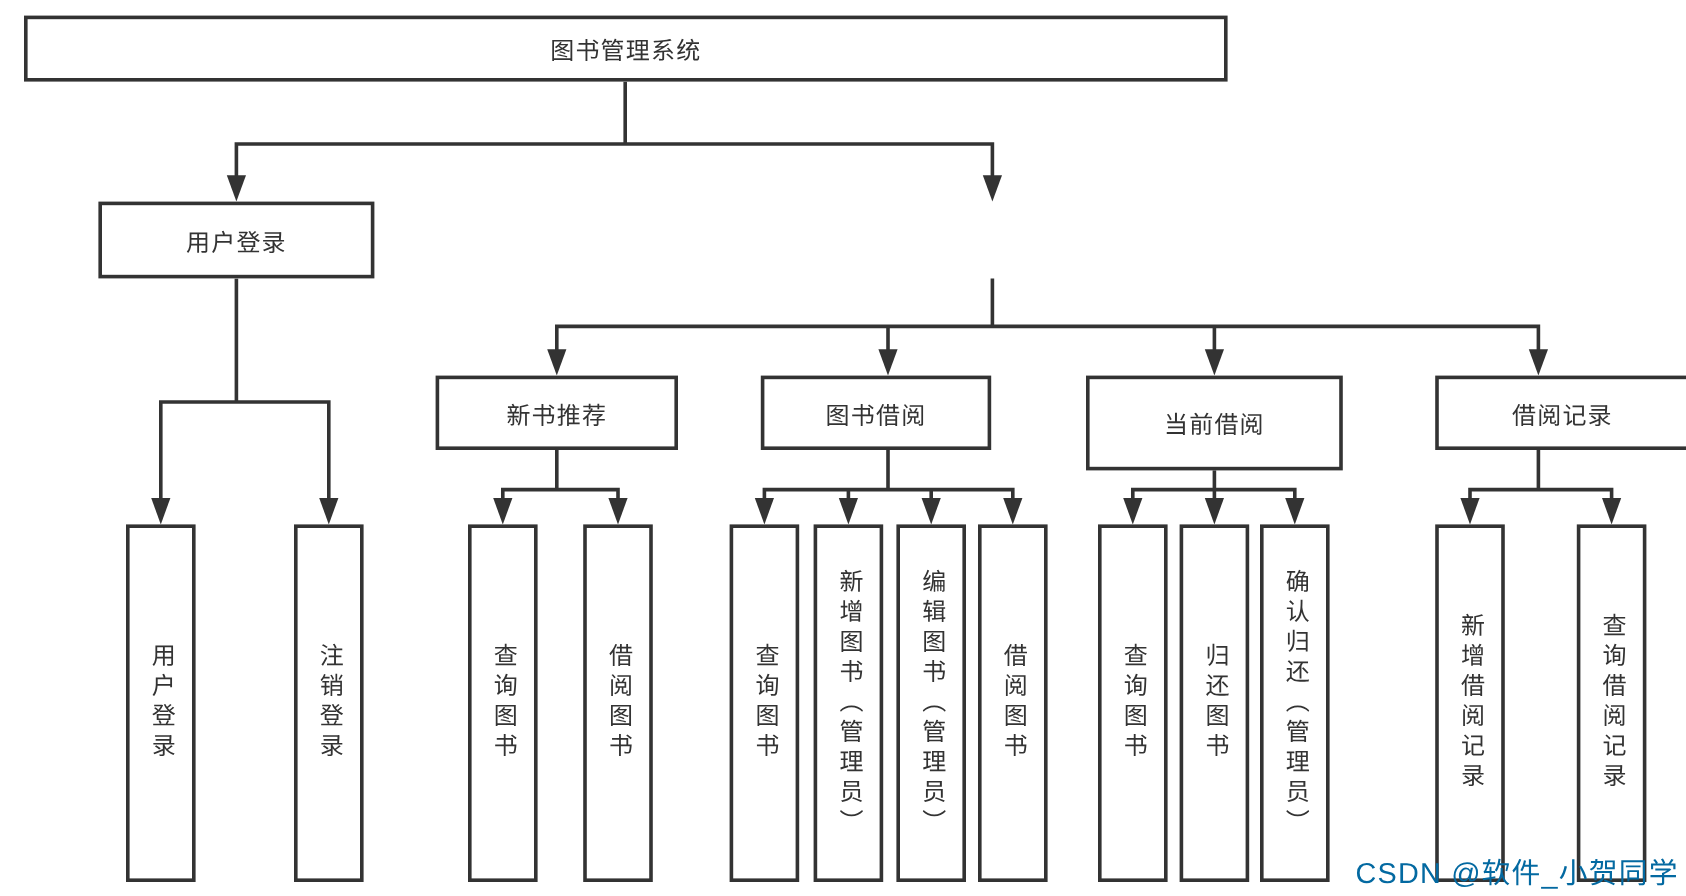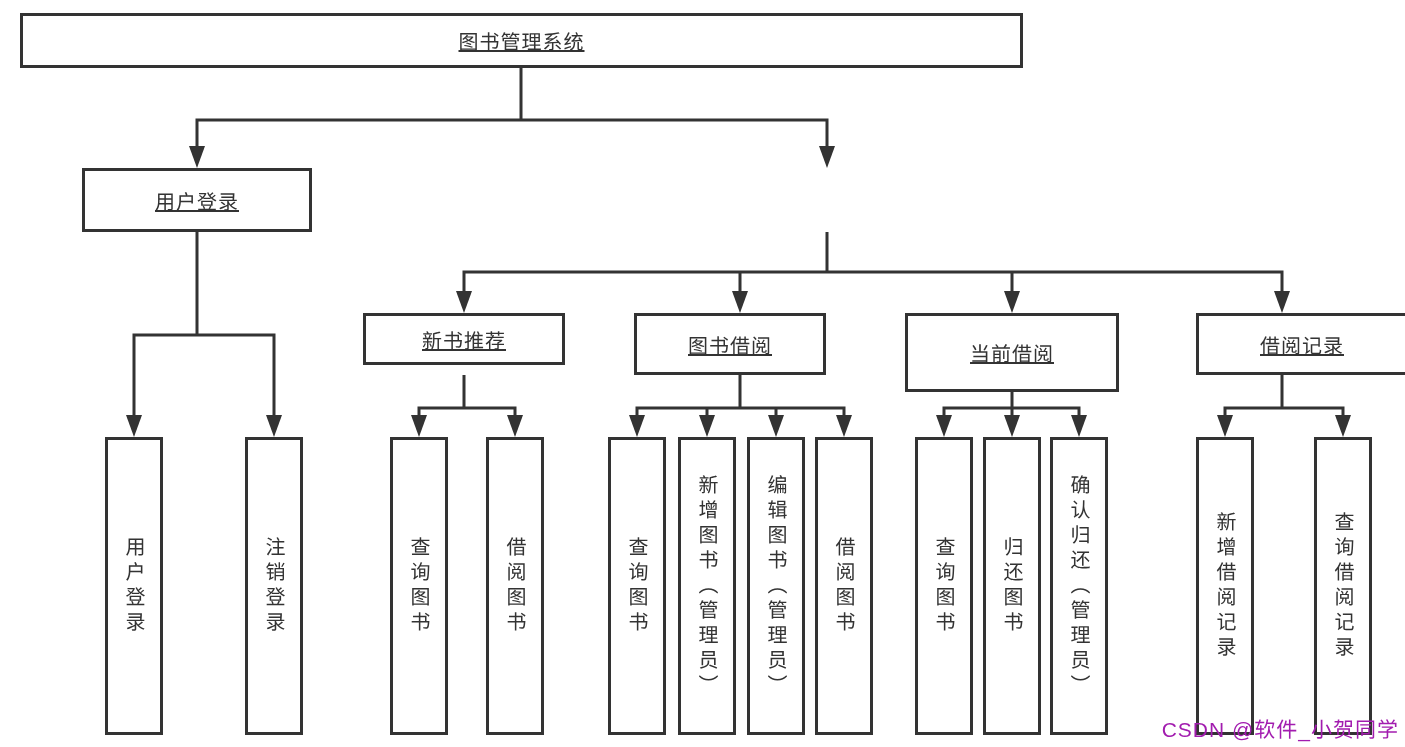--- a/index.html
+++ b/index.html
@@ -28,35 +28,34 @@
     background: #ffffff;
     display: flex;
     align-items: center;
     justify-content: center;
     color: #333333;
     text-align: center;
   }
   .box.h {
     font-size: 20px;
     letter-spacing: 1px;
-    text-decoration: underline;
   }
   .box.v {
     writing-mode: vertical-rl;
     text-orientation: mixed;
     font-size: 20px;
     letter-spacing: 5px;
     line-height: 1;
   }
   .watermark {
     position: absolute;
     right: 6px;
     bottom: 4px;
-    font-size: 21px;
-    color: #a21caf;
+    font-size: 24px;
+    color: #0369a1;
     letter-spacing: 1px;
     z-index: 10;
     white-space: nowrap;
   }
 </style>
 </head>
 <body>
 
 <div class="stage">
 
@@ -104,21 +103,21 @@
   </svg>
 
   <div class="box h" style="left:20px; top:13px; width:1003px; height:55px">
     <span>图书管理系统</span>
   </div>
 
   <div class="box h" style="left:82px; top:168px; width:230px; height:64px">
     <span>用户登录</span>
   </div>
 
-  <div class="box h" style="left:363px; top:313px; width:202px; height:52px">
+  <div class="box h" style="left:363px; top:313px; width:202px; height:62px">
     <span>新书推荐</span>
   </div>
   <div class="box h" style="left:634px; top:313px; width:192px; height:62px">
     <span>图书借阅</span>
   </div>
   <div class="box h" style="left:905px; top:313px; width:214px; height:79px">
     <span>当前借阅</span>
   </div>
   <div class="box h" style="left:1196px; top:313px; width:212px; height:62px">
     <span>借阅记录</span>

